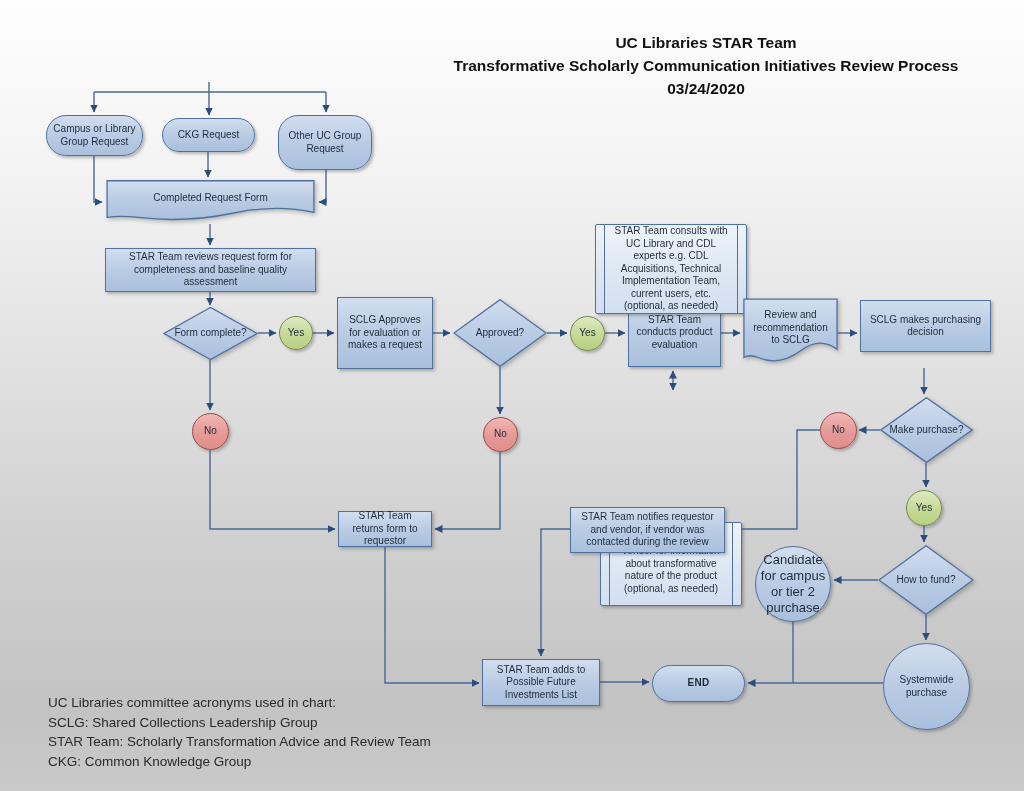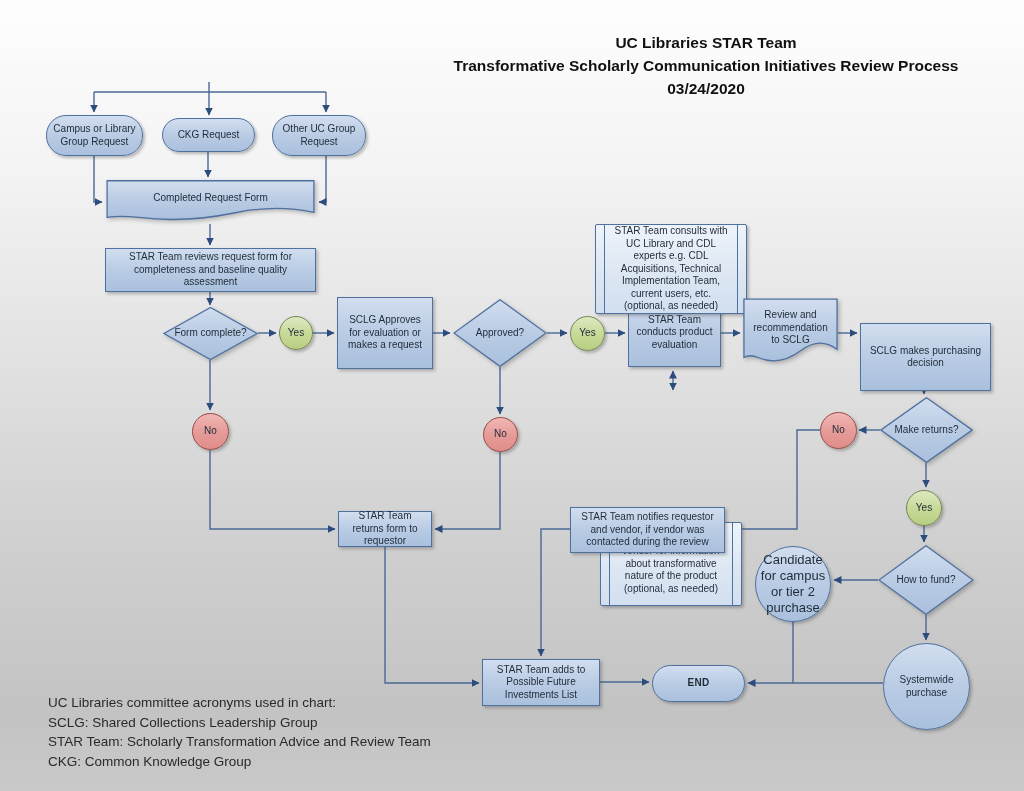--- a/index.html
+++ b/index.html
@@ -119,21 +119,21 @@
     <div>03/24/2020</div>
   </div>
 
 
   <div class="node stadium" style="left:46px;top:115px;width:97px;height:41px;">
     <span class="lbl">Campus or Library Group Request</span>
   </div>
   <div class="node stadium" style="left:162px;top:118px;width:93px;height:34px;">
     <span class="lbl">CKG Request</span>
   </div>
-  <div class="node stadium" style="left:272px;top:115px;width:94px;height:41px;">
+  <div class="node stadium" style="left:278px;top:115px;width:94px;height:55px;">
     <span class="lbl">Other UC Group Request</span>
   </div>
 
   <div class="node docshape" style="left:105px;top:180px;width:211px;height:44px;">
     <svg class="shape-svg" viewBox="0 0 100 60" preserveAspectRatio="none">
       <path class="doc-path" d="M1 1 L99 1 L99 44 C 86 36 74 37 61 45 C 46 54 30 56 16 51 C 10 49 5 49 1 51 Z"></path>
     </svg>
     <span class="lbl" style="margin-top:-8px">Completed Request Form</span>
   </div>
 
@@ -185,29 +185,29 @@
     <span class="lbl">STAR Team surveys vendor for information about transformative nature of the product (optional, as needed)</span>
   </div>
 
   <div class="node docshape" style="left:743px;top:298px;width:95px;height:70px;">
     <svg class="shape-svg" viewBox="0 0 100 60" preserveAspectRatio="none">
       <path class="doc-path" d="M1 1 L99 1 L99 44 C 86 36 74 37 61 45 C 46 54 30 56 16 51 C 10 49 5 49 1 51 Z"></path>
     </svg>
     <span class="lbl" style="margin-top:-10px;padding:0 6px;">Review and recommendation to SCLG</span>
   </div>
 
-  <div class="node rect" style="left:860px;top:300px;width:131px;height:68px;margin-top:23px;">
+  <div class="node rect" style="left:860px;top:300px;width:131px;height:52px;">
     <span class="lbl">SCLG makes purchasing decision</span>
   </div>
 
   <div class="node diamond" style="left:880px;top:397px;width:93px;height:66px;">
     <svg class="shape-svg" viewBox="0 0 100 100" preserveAspectRatio="none">
       <polygon class="diamond-poly" points="50,1 99,50 50,99 1,50"></polygon>
     </svg>
-    <span class="lbl">Make returns?</span>
+    <span class="lbl">Make purchase?</span>
   </div>
 
   <div class="node circle red" style="left:820px;top:412px;width:37px;height:37px;">
     <span class="lbl">No</span>
   </div>
   <div class="node circle green" style="left:906px;top:490px;width:36px;height:36px;">
     <span class="lbl">Yes</span>
   </div>
 
   <div class="node diamond" style="left:878px;top:545px;width:96px;height:70px;">

